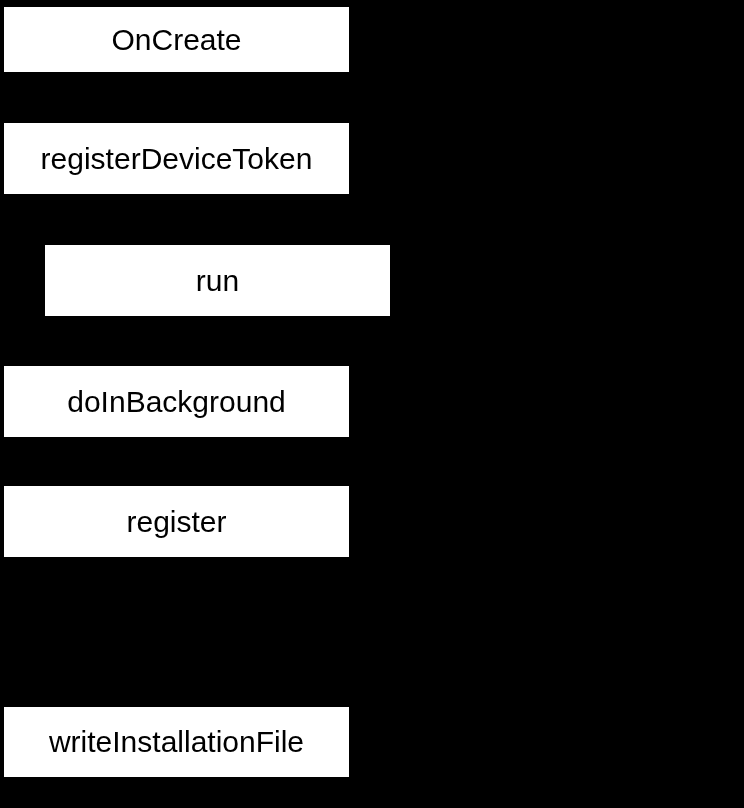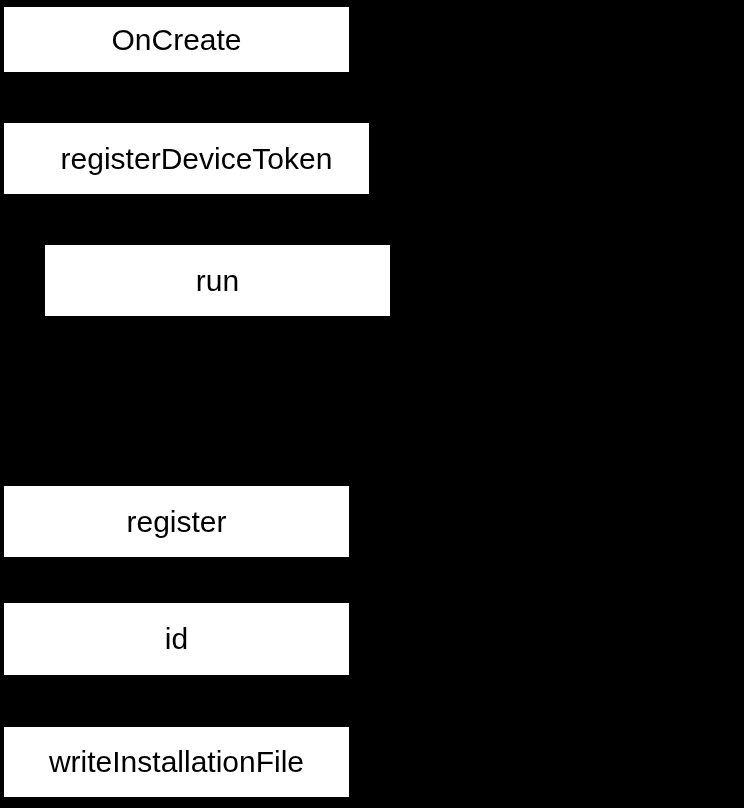--- a/index.html
+++ b/index.html
@@ -23,42 +23,42 @@
     color: #000000;
     display: flex;
     align-items: center;
     justify-content: center;
     font-size: 30px;
     line-height: 1;
     white-space: nowrap;
     text-align: center;
   }
   .n0 { top: 7px;   height: 65px; }
-  .n1 { top: 123px; height: 71px; padding-left: 20px; }
+  .n1 { top: 123px; height: 71px; }
   .n2 { top: 245px; height: 71px; margin-left: 41px; }
   .n3 { top: 366px; height: 71px; }
   .n4 { top: 486px; height: 71px; align-items: center; }
   .n5 { top: 603px; height: 72px; }
-  .n6 { top: 727px; height: 70px; }
+  .n6 { top: 707px; height: 70px; }
 </style>
 </head>
 <body>
 
 <div class="canvas">
   <div class="node n0">
     <span>OnCreate</span>
   </div>
   <div class="node n1">
     <span>registerDeviceToken</span>
   </div>
   <div class="node n2">
     <span>run</span>
   </div>
+  <div class="node n3">
+    <span>doInBackground</span>
+  </div>
   <div class="node n4">
     <span>register</span>
-  </div>
-  <div class="node n5">
-    <span>id</span>
   </div>
   <div class="node n6">
     <span>writeInstallationFile</span>
   </div>
 </div>
 
 </body></html>

